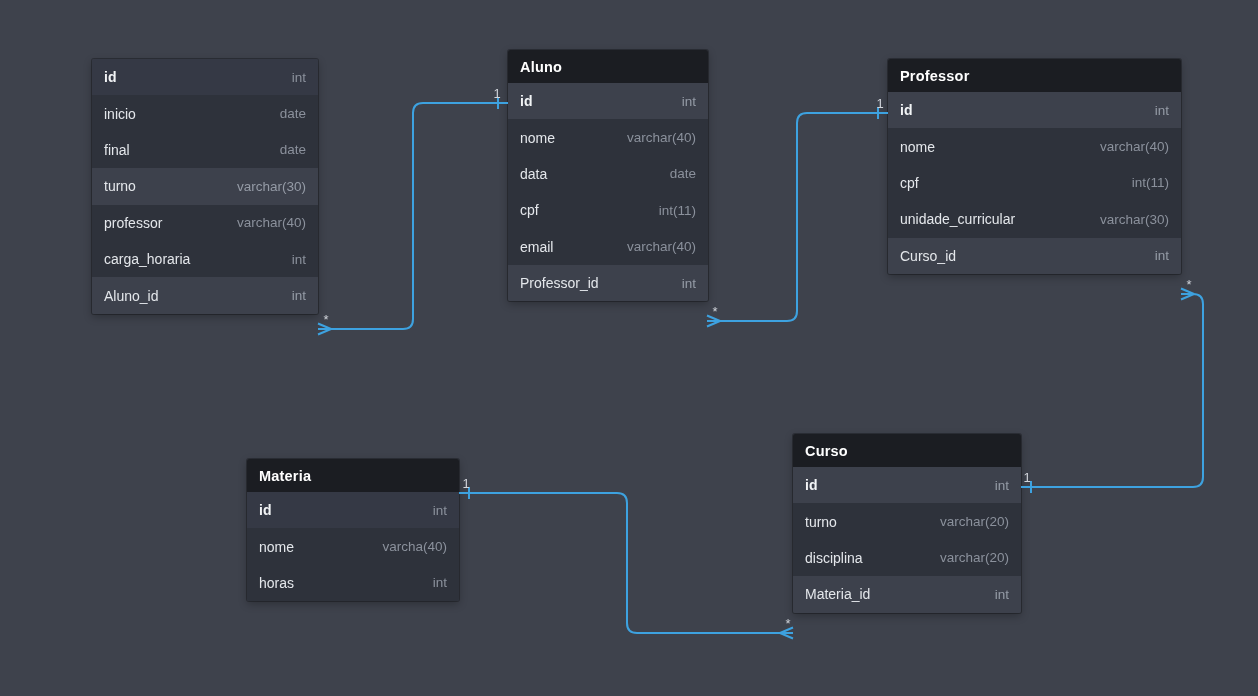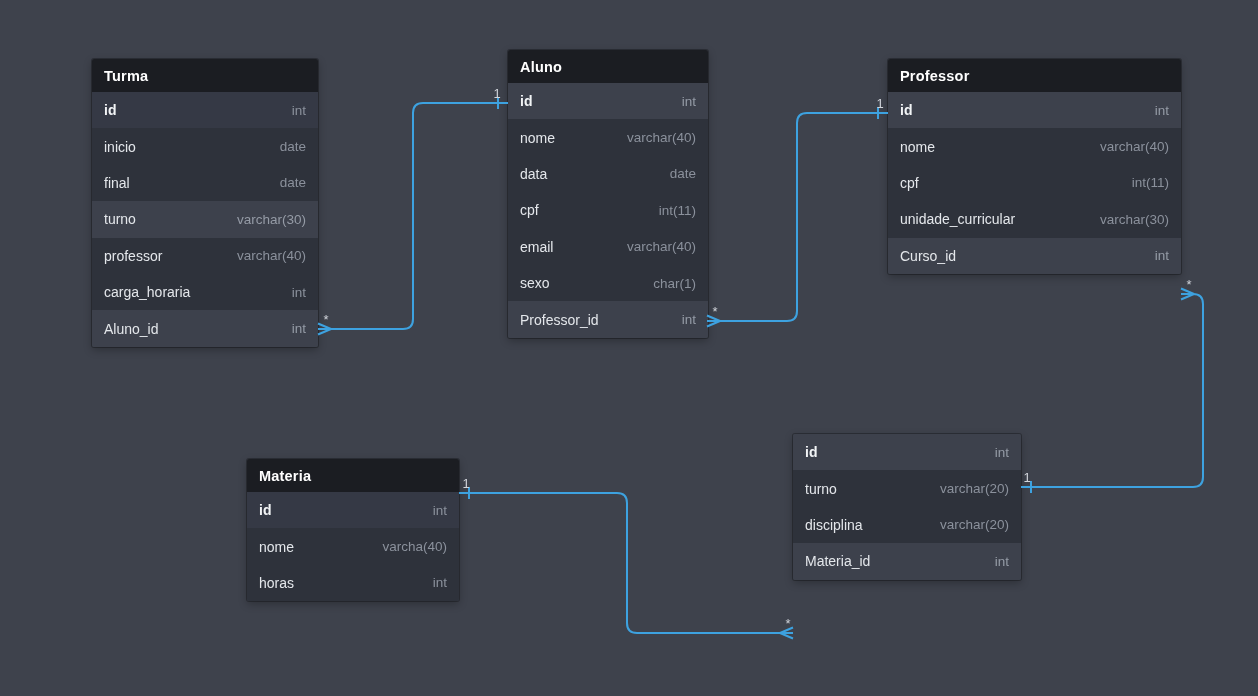--- a/index.html
+++ b/index.html
@@ -46,23 +46,20 @@
     font-size:13px;
     fill:#d0d4da;
   }
 </style>
 </head>
 <body>
 
 <div id="canvas">
   <div id="tables">
       <div class="db-table" style="left: 92px; top: 59px; width: 226px;">
-    <div class="db-table-header">
-      <span class="t-name">Turma</span>
-    </div>
     <div class="rows">
           <div class="db-row hl-subtle">
     <span class="f-name pk">id</span>
     <span class="f-type">int</span>
   </div>
           <div class="db-row">
     <span class="f-name">inicio</span>
     <span class="f-type">date</span>
   </div>
           <div class="db-row">
@@ -105,24 +102,20 @@
     <span class="f-type">date</span>
   </div>
           <div class="db-row">
     <span class="f-name">cpf</span>
     <span class="f-type">int(11)</span>
   </div>
           <div class="db-row">
     <span class="f-name">email</span>
     <span class="f-type">varchar(40)</span>
   </div>
-          <div class="db-row">
-    <span class="f-name">sexo</span>
-    <span class="f-type">char(1)</span>
-  </div>
           <div class="db-row hl-strong">
     <span class="f-name">Professor_id</span>
     <span class="f-type">int</span>
   </div>
         </div>
   </div>
       <div class="db-table" style="left: 888px; top: 59px; width: 293px;">
     <div class="db-table-header">
       <span class="t-name">Professor</span>
     </div>
@@ -162,20 +155,23 @@
     <span class="f-name">nome</span>
     <span class="f-type">varcha(40)</span>
   </div>
           <div class="db-row">
     <span class="f-name">horas</span>
     <span class="f-type">int</span>
   </div>
         </div>
   </div>
       <div class="db-table" style="left: 793px; top: 434px; width: 228px;">
+    <div class="db-table-header">
+      <span class="t-name">Curso</span>
+    </div>
     <div class="rows">
           <div class="db-row hl-strong">
     <span class="f-name pk">id</span>
     <span class="f-type">int</span>
   </div>
           <div class="db-row">
     <span class="f-name">turno</span>
     <span class="f-type">varchar(20)</span>
   </div>
           <div class="db-row">

